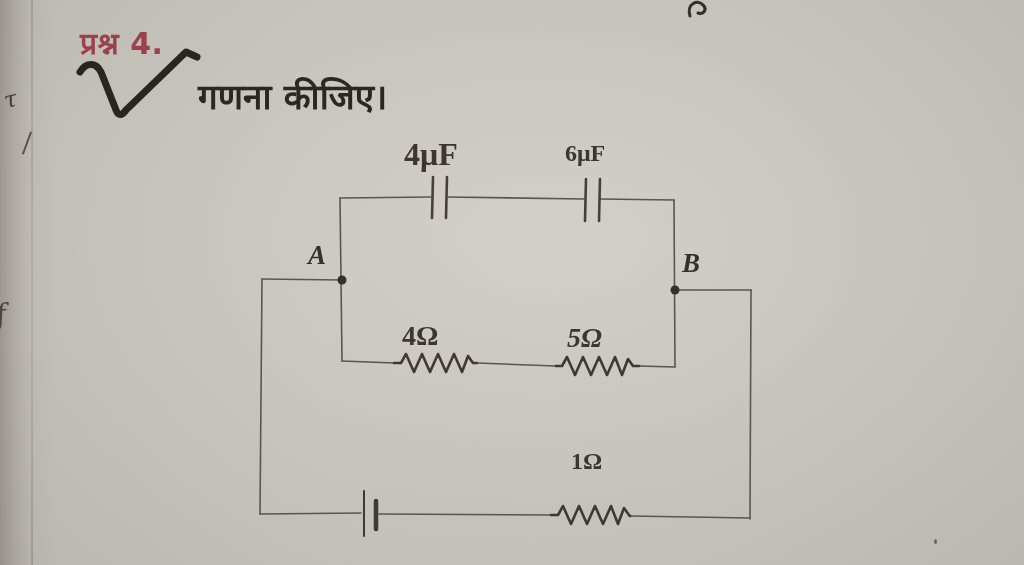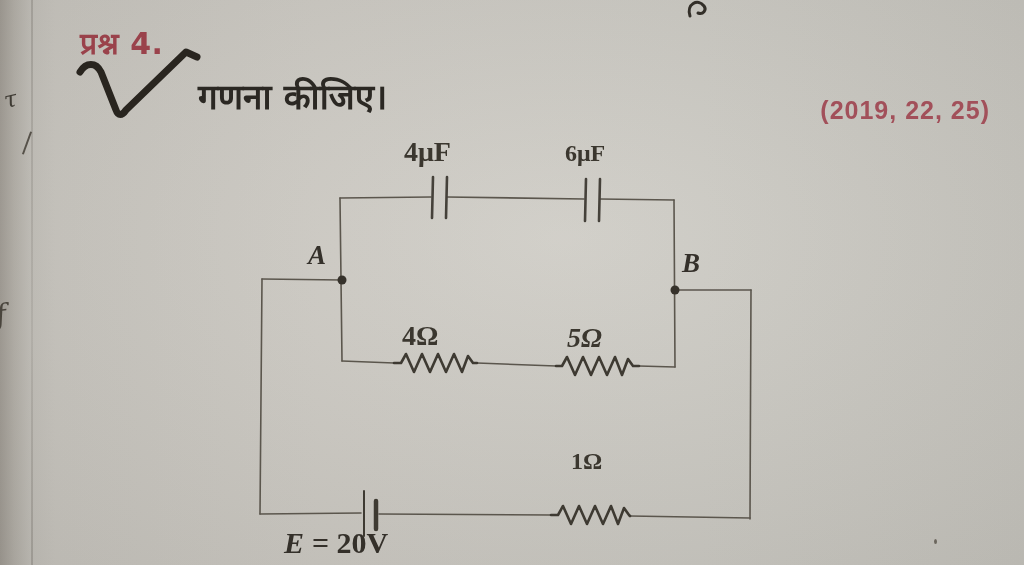--- a/index.html
+++ b/index.html
@@ -47,21 +47,20 @@
   <div class="abs margin-mark" style="left:4px;top:86px;font-size:23px;color:#3f3b34;transform:rotate(-12deg);">τ</div>
   <div class="abs" style="left:26px;top:131px;width:2px;height:24px;background:#565149;transform:rotate(20deg);"></div>
   <div class="abs margin-mark" style="left:-4px;top:298px;font-size:28px;color:#4a453d;transform:rotate(-8deg);">f</div>
 
   <svg class="abs" style="left:676px;top:0;" width="50" height="22" viewBox="0 0 50 22">
     <path d="M14,16 C10,4 22,-2 28,6 C31,10 27,15 22,13" fill="none" stroke="#332f29" stroke-width="3" stroke-linecap="round"></path>
   </svg>
 
   <div class="abs qnum" style="left:36px;top:22px;color:#9a424b;">प्रश्न 4.</div>
   <div class="abs qline" style="left:158px;top:72px;color:#2b2823;margin-left:40px;">गणना कीजिए।</div>
-  <div class="abs years" style="left:795px;top:96px;width:195px;text-align:right;color:#a2505a;">(2019, 22, 25)</div>
 
   <svg class="abs" style="left:68px;top:40px;" width="140" height="85" viewBox="0 0 140 85">
     <path d="M12,32 C18,22 28,22 33,32 L48,70 C50,76 54,76 58,70 L118,12 L129,17" fill="none" stroke="#29251f" stroke-width="7" stroke-linecap="round" stroke-linejoin="round"></path>
   </svg>
 
   <svg class="abs" style="left:0;top:0;" width="1024" height="565" viewBox="0 0 1024 565">
     <g fill="none" stroke="#5b564d" stroke-width="1.6" stroke-linecap="round">
 
       <path d="M340,198 L431,197"></path>
       <path d="M447,197 L584,199"></path>
@@ -103,28 +102,25 @@
 
     <g stroke-linecap="round">
       <path d="M364,491 L364,536" stroke="#3e3a32" stroke-width="2"></path>
       <path d="M376,501 L376,529" stroke="#3e3a32" stroke-width="4.5"></path>
     </g>
 
     <circle cx="342" cy="280" r="4.5" fill="#36322b"></circle>
     <circle cx="675" cy="290" r="4.5" fill="#36322b"></circle>
   </svg>
 
-  <div class="abs clabel" style="left:404px;top:136px;font-size:28px;color:#3b372f;">4μF</div>
+  <div class="abs clabel" style="left:404px;top:136px;font-size:32px;color:#3b372f;">4μF</div>
   <div class="abs clabel" style="left:565px;top:140px;font-size:24px;color:#3b372f;">6μF</div>
 
   <div class="abs clabel it" style="left:308px;top:240px;font-size:27px;color:#34302a;">A</div>
   <div class="abs clabel it" style="left:682px;top:248px;font-size:27px;color:#34302a;">B</div>
 
   <div class="abs clabel" style="left:402px;top:320px;font-size:28px;color:#3b372f;">4Ω</div>
   <div class="abs clabel" style="left:567px;top:322px;font-size:28px;color:#3b372f;font-style:italic;">5Ω</div>
   <div class="abs clabel" style="left:571px;top:448px;font-size:24px;color:#3b372f;">1Ω</div>
 
-  <div class="abs clabel" style="left:284px;top:526px;font-size:30px;color:#34302a;">
-    <span class="it">E</span><span style="margin-left:8px;">= 20V</span>
-  </div>
 
   <div class="abs" style="left:934px;top:539px;width:3px;height:5px;background:#6b665d;border-radius:50%;"></div>
 </div>
 
 </body></html>

